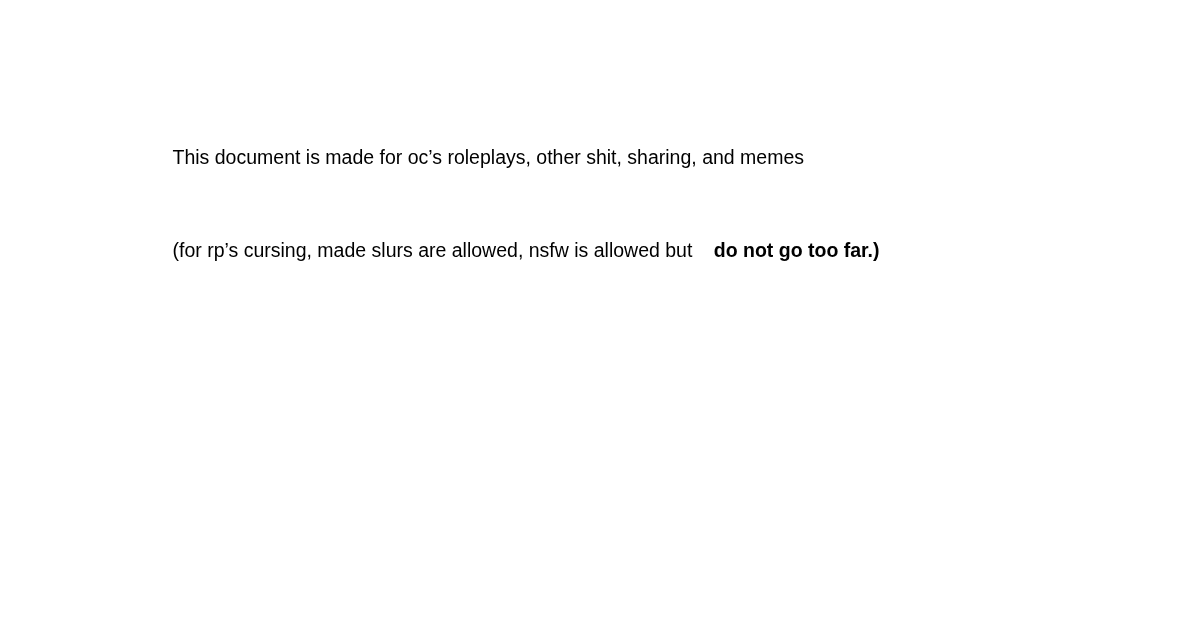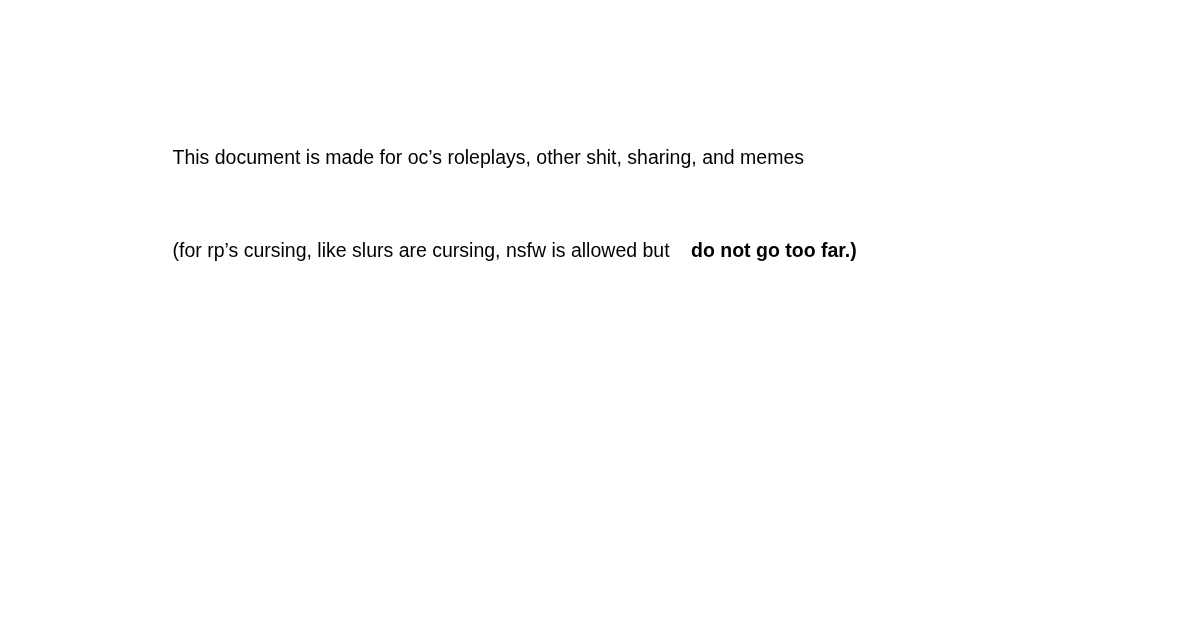--- a/index.html
+++ b/index.html
@@ -48,17 +48,17 @@
 <body>
 
 <div class="page">
   <div class="doc-body">
 
     <p class="para para-1">
       <span>This document is made for oc’s roleplays, other shit, sharing, and memes</span>
     </p>
 
     <p class="para para-2">
-      <span>(for rp’s cursing, like slurs are cursing, nsfw is allowed but </span><span class="bold">do not go too far.)</span>
+      <span>(for rp’s cursing, made slurs are allowed, nsfw is allowed but </span><span class="bold">do not go too far.)</span>
     </p>
 
   </div>
 </div>
 
 </body></html>

